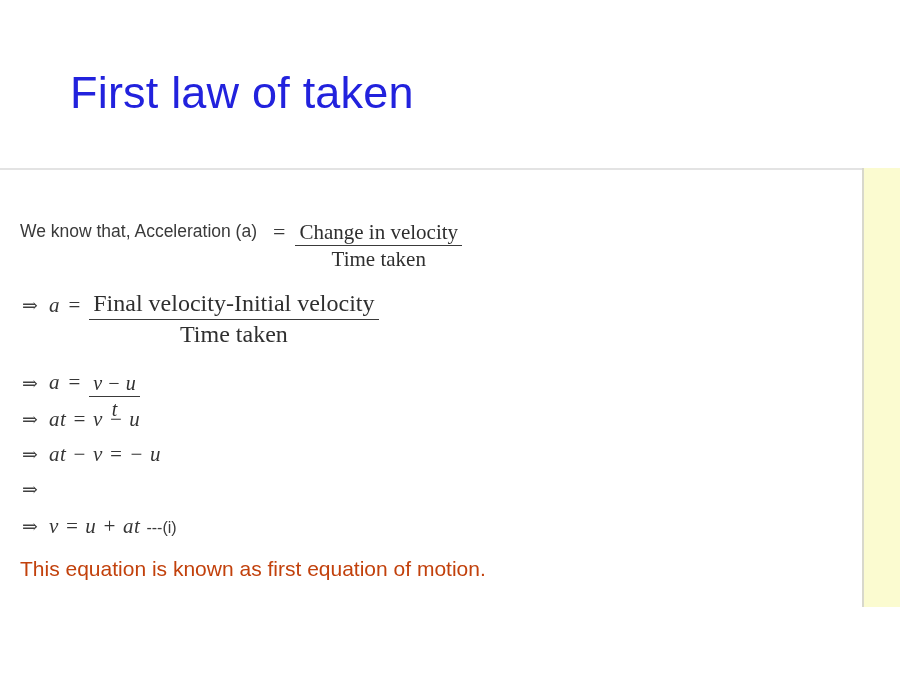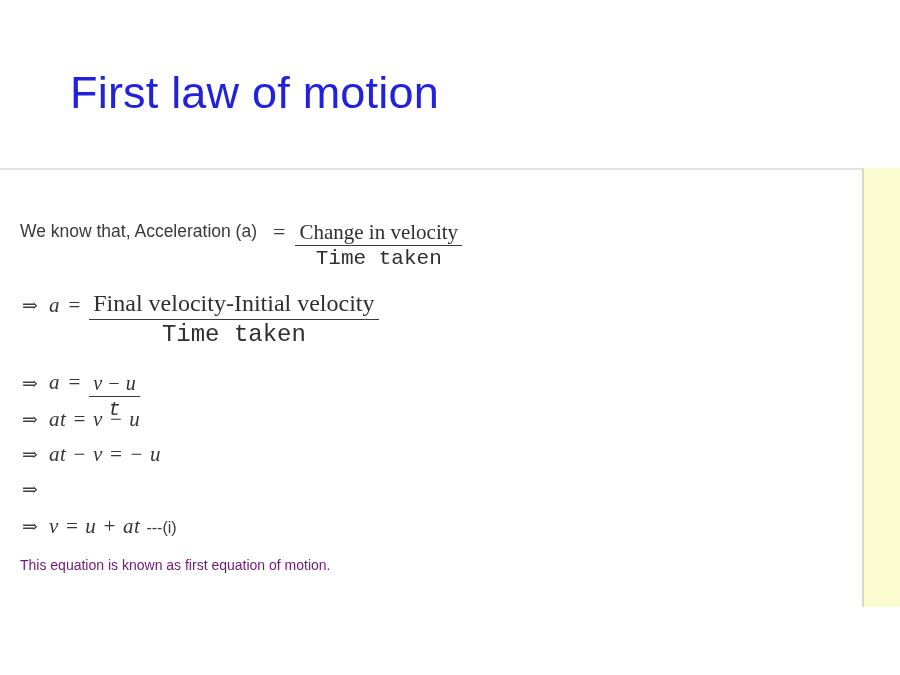--- a/index.html
+++ b/index.html
@@ -73,22 +73,22 @@
   }
 
   .line {
     position: absolute;
     white-space: nowrap;
     color: #3b3b3b;
   }
 
   .sans {
     font-family: "Liberation Sans", sans-serif;
-    font-size: 14px;
-    color: #701a75;
+    font-size: 21px;
+    color: #c2410c;
   }
 
   .arrow {
     font-family: "DejaVu Serif", serif;
     font-size: 19px;
     color: #404040;
   }
 
   
   .frac {
@@ -103,21 +103,20 @@
   .frac .num {
     display: block;
     padding: 0 4px 1px 4px;
     border-bottom: 1.6px solid #3a3a3a;
     line-height: 1.16;
   }
   .frac .den {
     display: block;
     padding: 1px 4px 0 4px;
     line-height: 1.16;
-    font-family: Liberation Mono, monospace;
   }
 
   
   #line-accel {
     left: 20px;
     top: 20px;
     display: flex;
     align-items: center;
   }
   #line-accel .lead {
@@ -208,21 +207,21 @@
   #line-conclusion {
     left: 20px;
     top: 385px;
   }
 </style>
 </head>
 <body>
 
 <div class="slide">
 
-  <div class="slide-title">First law of motion</div>
+  <div class="slide-title">First law of taken</div>
 
   <div class="divider"></div>
 
   <div class="right-strip">
     <div class="right-strip-inner"></div>
   </div>
 
   <div class="body-block">
 
     <div class="line" id="line-accel">

